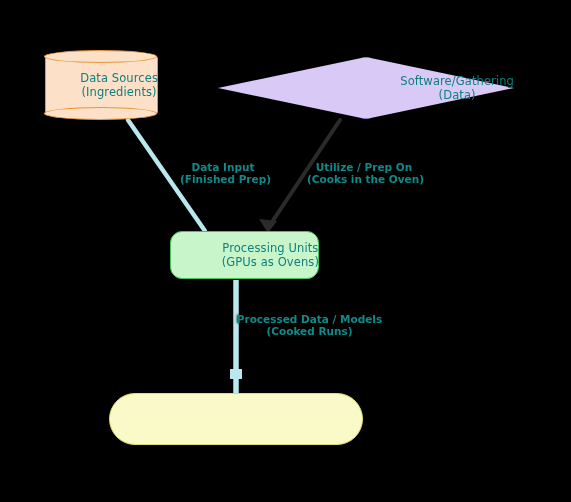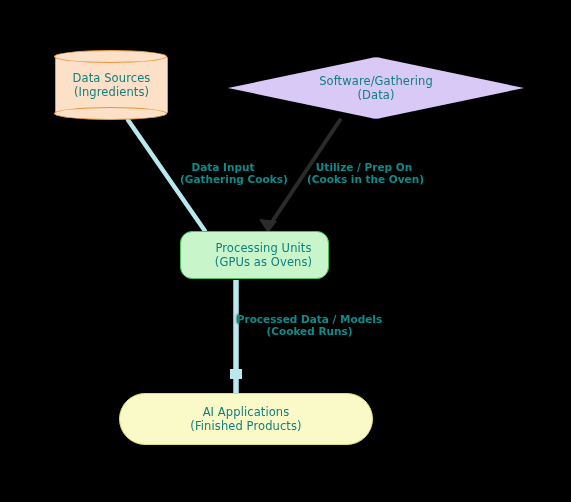--- a/index.html
+++ b/index.html
@@ -3,21 +3,21 @@
 <meta charset="utf-8">
 <style>
   html,body{margin:0;padding:0;background:#000;}
   body{
     width:571px;height:502px;position:relative;overflow:hidden;
     font-family:"DejaVu Sans","Liberation Sans",sans-serif;
   }
   #stage{position:absolute;inset:0;}
   svg#wires{position:absolute;left:0;top:0;width:571px;height:502px;}
 
-  .node{position:absolute;display:flex;align-items:center;justify-content:center;margin-left:10px;}
+  .node{position:absolute;display:flex;align-items:center;justify-content:flex-end;}
   .node .lbl{
     position:relative;z-index:3;text-align:center;color:#0f7f7f;
     font-size:11.5px;line-height:14px;white-space:pre;letter-spacing:.1px;
   }
 
   
   #n-data{left:45px;top:56px;width:113px;height:58px;}
   #n-data .cyl-body{
     position:absolute;inset:0;background:#fde0c8;
     border-left:1.6px solid #e8963c;border-right:1.6px solid #e8963c;
@@ -95,26 +95,24 @@
   </div>
 
   <div class="node" id="n-gpu">
     <div class="box"></div>
     <div class="lbl"><span>Processing Units</span>
 <span>(GPUs as Ovens)</span></div>
   </div>
 
   <div class="node" id="n-app">
     <div class="box"></div>
-    <div class="lbl"><span>AI Applications</span>
-<span>(Finished Products)</span></div>
   </div>
 
   <div class="elabel" id="el-input"><span>Data Input</span>
-<span>(Gathering Cooks)</span></div>
+<span>(Finished Prep)</span></div>
 
   <div class="elabel" id="el-util"><span>Utilize / Prep On</span>
 <span>(Cooks in the Oven)</span></div>
 
   <div class="elabel" id="el-proc"><span>Processed Data / Models</span>
 <span>(Cooked Runs)</span></div>
 
 </div>
 
 </body></html>

